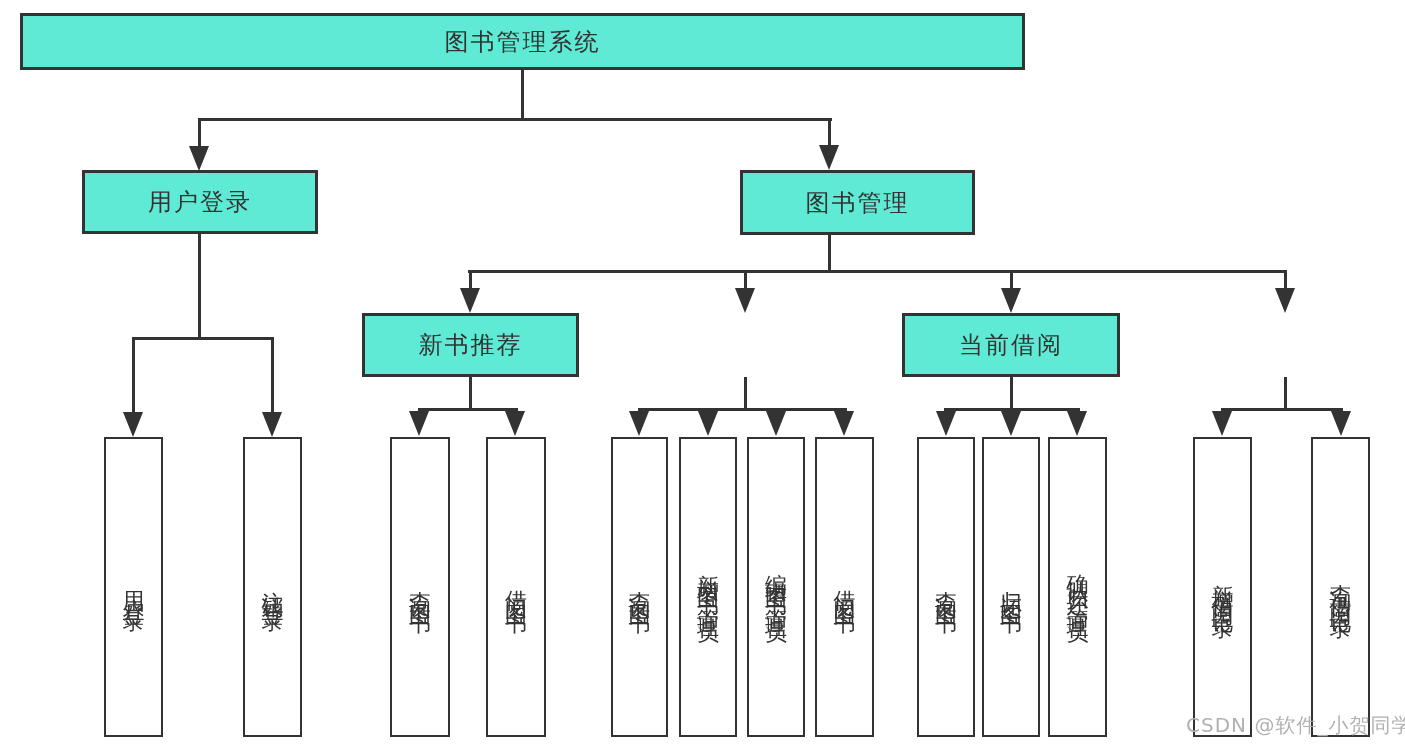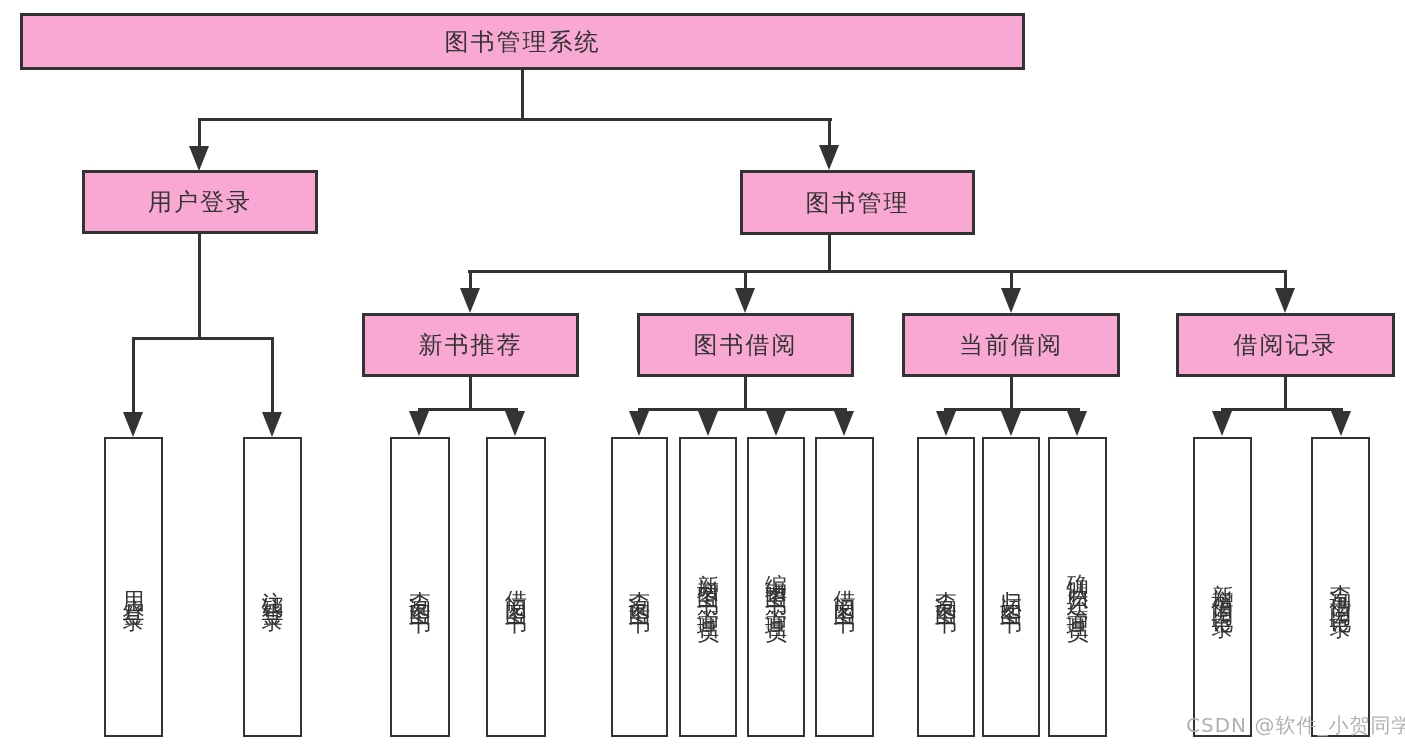--- a/index.html
+++ b/index.html
@@ -7,21 +7,21 @@
     position:relative;
     width:1405px;height:747px;
     background:#ffffff;
     font-family:"DejaVu Sans","Liberation Sans",sans-serif;
     overflow:hidden;
   }
   .hbox{
     position:absolute;
     box-sizing:border-box;
     border:3px solid #333333;
-    background:#f9a8d4;
+    background:#5eead4;
     display:flex;align-items:center;justify-content:center;
     font-size:24px;color:#333333;letter-spacing:2px;
     z-index:2;
   }
   .vbox{
     position:absolute;
     box-sizing:border-box;
     border:2px solid #333333;
     background:#ffffff;
     top:437px;height:300px;
@@ -91,28 +91,22 @@
   <div class="line" style="left:744px;top:273px;width:3px;height:17px;"></div>
   <div class="arr" style="left:735px;top:288px;"></div>
   <div class="line" style="left:1010px;top:273px;width:3px;height:17px;"></div>
   <div class="arr" style="left:1001px;top:288px;"></div>
   <div class="line" style="left:1284px;top:273px;width:3px;height:17px;"></div>
   <div class="arr" style="left:1275px;top:288px;"></div>
 
   <div class="hbox" style="left:362px;top:313px;width:217px;height:64px;justify-content:center;">
     <span>新书推荐</span>
   </div>
-  <div class="hbox" style="left:637px;top:313px;width:217px;height:64px;">
-    <span>图书借阅</span>
-  </div>
   <div class="hbox" style="left:902px;top:313px;width:218px;height:64px;">
     <span>当前借阅</span>
-  </div>
-  <div class="hbox" style="left:1176px;top:313px;width:219px;height:64px;">
-    <span>借阅记录</span>
   </div>
 
   <div class="line" style="left:469px;top:377px;width:3px;height:31px;"></div>
   <div class="line" style="left:418px;top:408px;width:100px;height:3px;"></div>
   <div class="arr" style="left:409px;top:411px;"></div>
   <div class="arr" style="left:505px;top:411px;"></div>
 
   <div class="line" style="left:744px;top:377px;width:3px;height:31px;"></div>
   <div class="line" style="left:638px;top:408px;width:209px;height:3px;"></div>
   <div class="arr" style="left:629px;top:411px;"></div>

